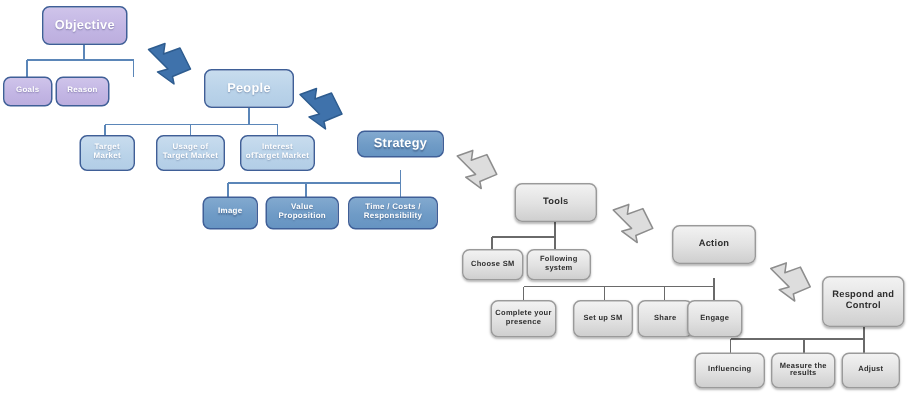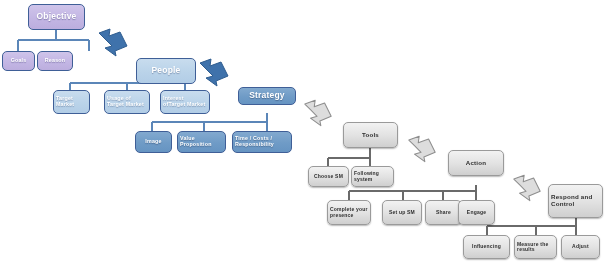--- a/index.html
+++ b/index.html
@@ -10,21 +10,21 @@
     overflow:hidden;
     position:relative;
   }
   #stage{position:absolute;left:0;top:0;width:609px;height:270px;}
   svg.links{position:absolute;left:0;top:0;width:609px;height:270px;pointer-events:none;}
 
   .node{
     position:absolute;
     box-sizing:border-box;
     display:flex;align-items:center;justify-content:center;
-    text-align:left;
+    text-align:center;
     border-radius:5px;
     line-height:1.08;
     letter-spacing:.2px;
     padding:1px 2px;
     overflow:hidden;
   }
   
   .c-lav{
     background:linear-gradient(180deg,#cfc4ea 0%,#c3b6e4 55%,#bcaede 100%);
     border:1.6px solid #3f5f97;
@@ -90,21 +90,21 @@
   <div class="node c-lav sml" style="left:2px;top:51px;width:33px;height:20px;">Goals</div>
 
   <div class="node c-lav sml" style="left:37px;top:51px;width:36px;height:20px;">Reason</div>
 
   <div class="arrow" style="left:96px;top:27px;">
     <svg width="34" height="30" viewBox="0 0 34 30">
       <path d="M3,6 L14,2 L13,9 L24,5 L31,19 L19,24 L20,29 L9,21 L16,19 L9,12 Z" fill="#3f72ab" stroke="#2e5c8f" stroke-width="1" stroke-linejoin="round"></path>
     </svg>
   </div>
 
-  <div class="node c-lblue big" style="left:136px;top:46px;width:60px;height:26px;margin-top:12px;">People</div>
+  <div class="node c-lblue big" style="left:136px;top:46px;width:60px;height:26px;">People</div>
 
   <div class="node c-lblue sml" style="left:53px;top:90px;width:37px;height:24px;">Target Market</div>
 
   <div class="node c-lblue sml" style="left:104px;top:90px;width:46px;height:24px;">Usage of Target Market</div>
 
   <div class="node c-lblue sml" style="left:160px;top:90px;width:50px;height:24px;">Interest ofTarget Market</div>
 
   <div class="arrow" style="left:197px;top:57px;">
     <svg width="34" height="30" viewBox="0 0 34 30">
       <path d="M3,6 L14,2 L13,9 L24,5 L31,19 L19,24 L20,29 L9,21 L16,19 L9,12 Z" fill="#3f72ab" stroke="#2e5c8f" stroke-width="1" stroke-linejoin="round"></path>

